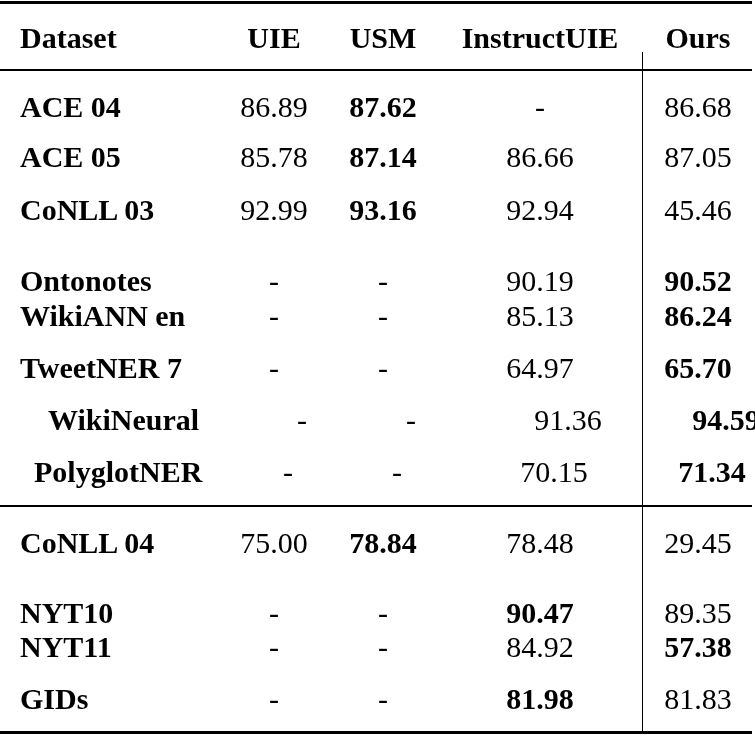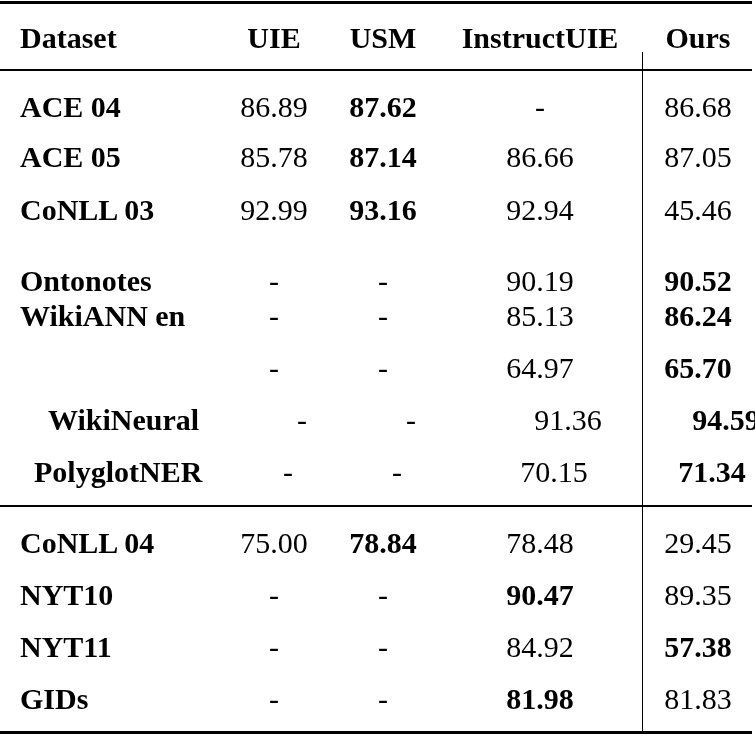--- a/index.html
+++ b/index.html
@@ -69,20 +69,21 @@
         <span class="cell c4 b">90.52</span>
       </div>
       <div class="row" style="top: 296px;">
         <span class="cell c0 b">WikiANN en</span>
         <span class="cell c1">-</span>
         <span class="cell c2">-</span>
         <span class="cell c3">85.13</span>
         <span class="cell c4 b">86.24</span>
       </div>
       <div class="row" style="top: 348px;">
+        <span class="cell c0 b">TweetNER 7</span>
         <span class="cell c1">-</span>
         <span class="cell c2">-</span>
         <span class="cell c3">64.97</span>
         <span class="cell c4 b">65.70</span>
       </div>
       <div class="row" style="top: 400px; margin-left: 28px;">
         <span class="cell c0 b">WikiNeural</span>
         <span class="cell c1">-</span>
         <span class="cell c2">-</span>
         <span class="cell c3">91.36</span>
@@ -95,21 +96,21 @@
         <span class="cell c3">70.15</span>
         <span class="cell c4 b">71.34</span>
       </div>
       <div class="row" style="top: 523px; text-decoration: underline;">
         <span class="cell c0 b">CoNLL 04</span>
         <span class="cell c1">75.00</span>
         <span class="cell c2 b">78.84</span>
         <span class="cell c3">78.48</span>
         <span class="cell c4">29.45</span>
       </div>
-      <div class="row" style="top: 575px;">
+      <div class="row" style="top: 593px;">
         <span class="cell c0 b">NYT10</span>
         <span class="cell c1">-</span>
         <span class="cell c2">-</span>
         <span class="cell c3 b">90.47</span>
         <span class="cell c4">89.35</span>
       </div>
       <div class="row" style="top: 627px;">
         <span class="cell c0 b">NYT11</span>
         <span class="cell c1">-</span>
         <span class="cell c2">-</span>

